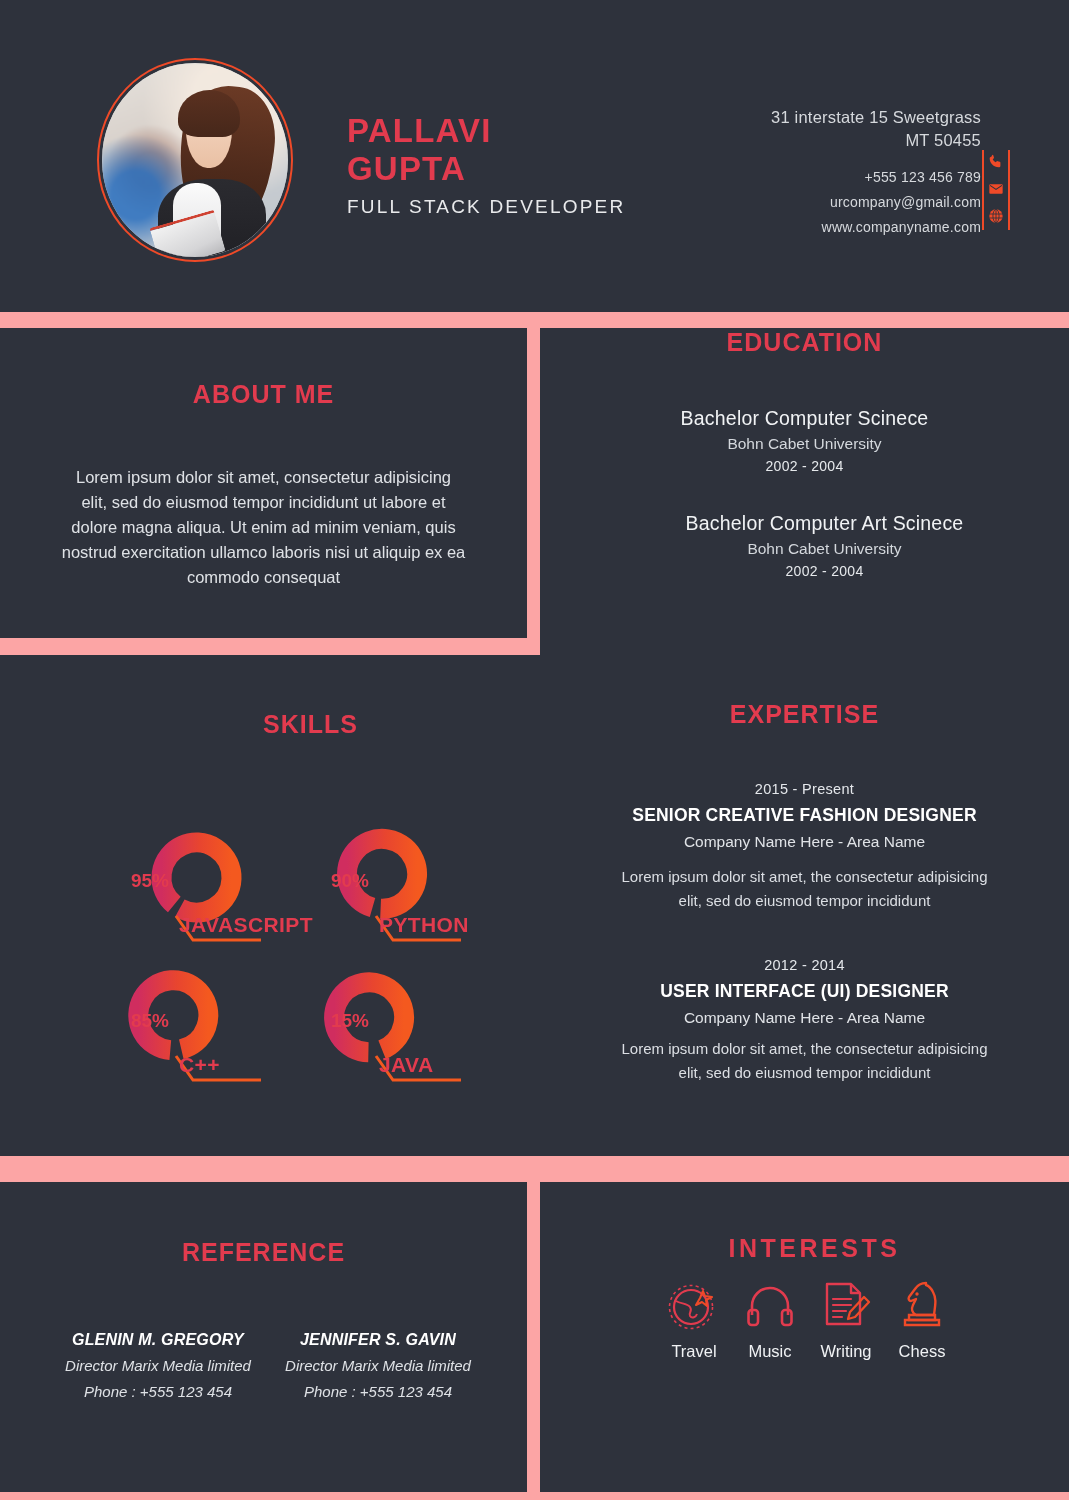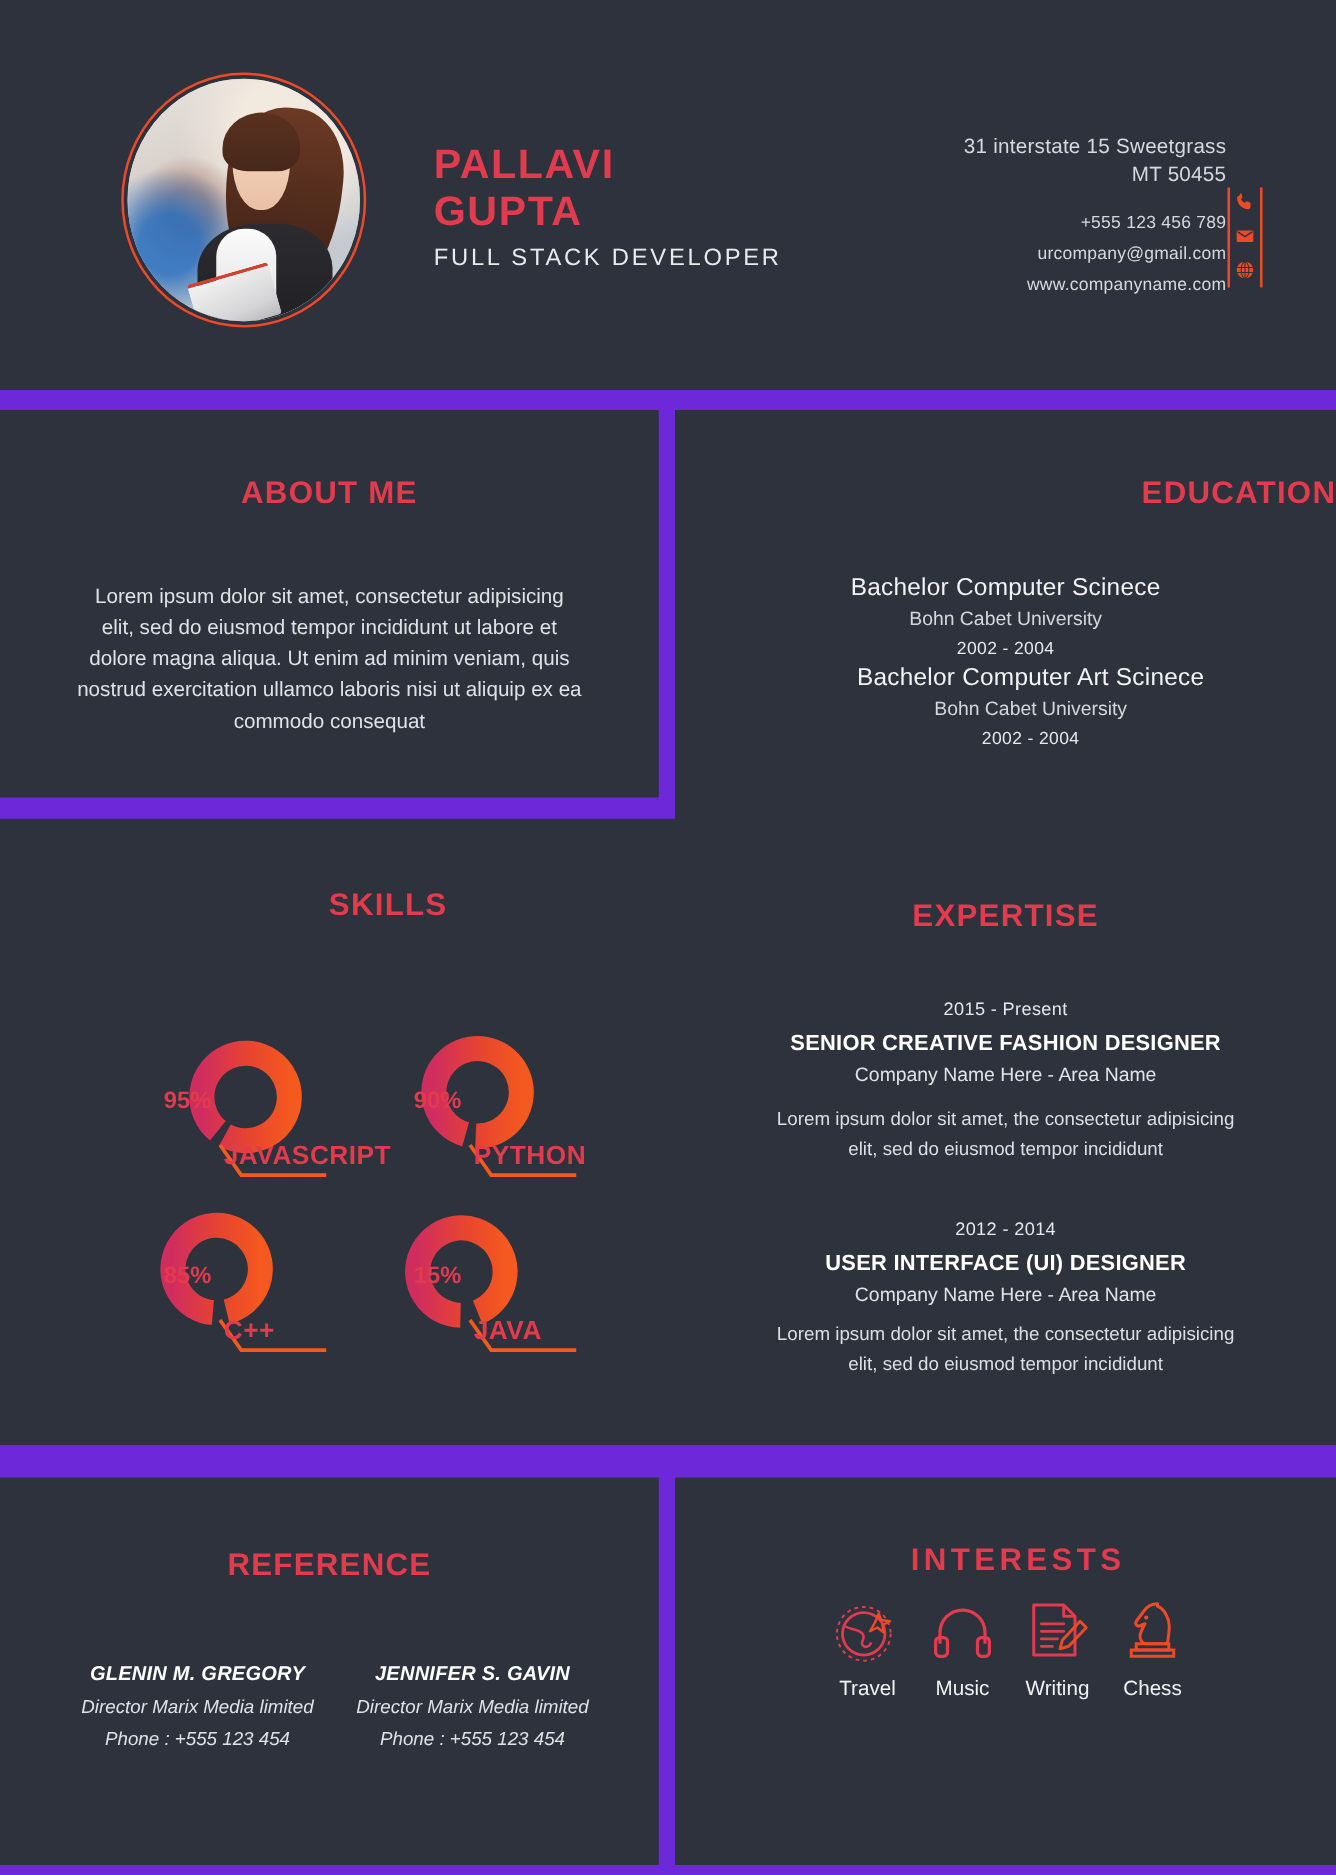--- a/index.html
+++ b/index.html
@@ -7,21 +7,21 @@
     width: 1069px;
     height: 1500px;
     background: #21252e;
     font-family: "Liberation Sans", sans-serif;
     overflow: hidden;
   }
   .page {
     position: relative;
     width: 1069px;
     height: 1500px;
-    background: #6d28d9;
+    background: #fca5a5;
   }
 
   
   .header {
     position: absolute;
     left: 0; top: 0;
     width: 1069px; height: 312px;
     background: #2e323c;
   }
   .photo-wrap {
@@ -264,29 +264,29 @@
     </div>
   </div>
 
   <div class="panel p-about">
     <div class="sec-title" style="margin-top:52px;">ABOUT ME</div>
     <div class="about-text" style="margin-top:56px;">Lorem ipsum dolor sit amet, consectetur adipisicing elit, sed do eiusmod tempor incididunt ut labore et dolore magna aliqua. Ut enim ad minim veniam, quis nostrud exercitation ullamco laboris nisi ut aliquip ex ea commodo consequat</div>
   </div>
 
   <div class="panel p-edu">
 
-    <div class="sec-title" style="margin-top:52px;text-align:right;">EDUCATION</div>
+    <div class="sec-title" style="">EDUCATION</div>
 
     <div class="edu-item" style="margin-top:48px;">
       <div class="edu-deg">Bachelor Computer Scinece</div>
       <div class="edu-uni">Bohn Cabet University</div>
       <div class="edu-year">2002 - 2004</div>
     </div>
 
-    <div class="edu-item" style="padding-left:40px;">
+    <div class="edu-item" style="margin-top:33px;padding-left:40px;">
       <div class="edu-deg">Bachelor Computer  Art Scinece</div>
       <div class="edu-uni">Bohn Cabet University</div>
       <div class="edu-year">2002 - 2004</div>
     </div>
 
     <div class="exp-title" style="margin-top:118px;">EXPERTISE</div>
 
     <div class="exp-item" style="margin-top:48px;">
       <div class="exp-date">2015 - Present</div>
       <div class="exp-role">SENIOR CREATIVE FASHION DESIGNER</div>

